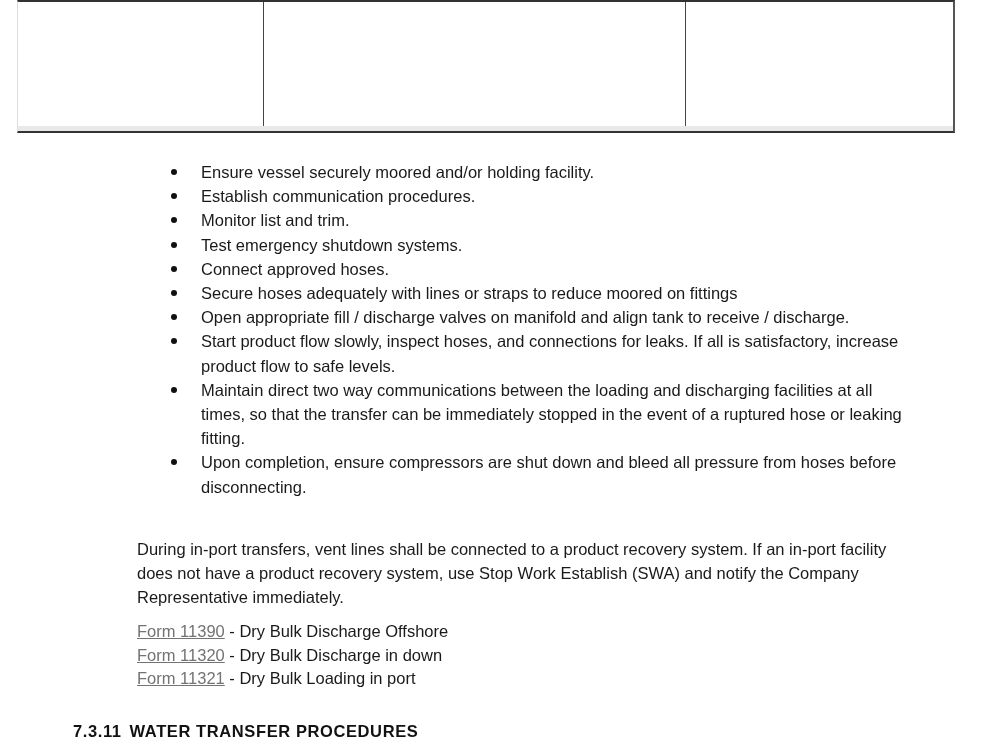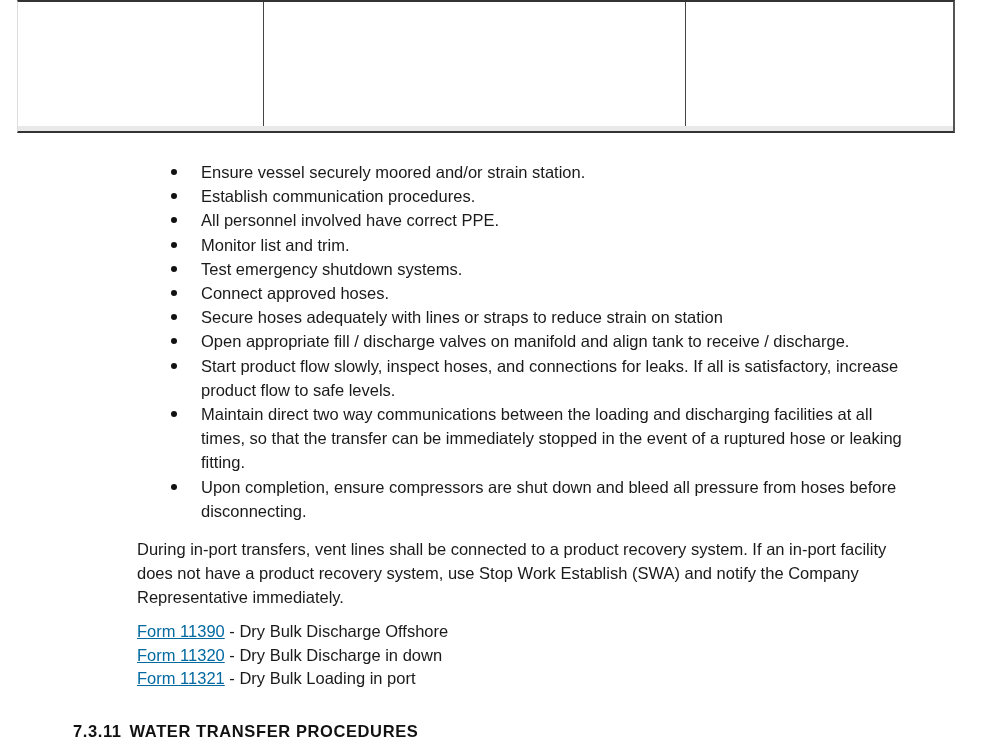--- a/index.html
+++ b/index.html
@@ -35,47 +35,46 @@
 
   .para {
     position: absolute; left: 137px; top: 537px; width: 770px;
     font-size: 16.5px; line-height: 24px; margin: 0;
   }
   .forms {
     position: absolute; left: 137px; top: 620px; width: 600px;
     font-size: 16.5px; line-height: 23.5px;
   }
   .forms .row { white-space: nowrap; }
-  .forms a { color: #0369a1; text-decoration: underline; }
+  .forms a { color: #737373; text-decoration: underline; }
   .heading {
     position: absolute; left: 73px; top: 722px;
     font-size: 16.5px; font-weight: bold; letter-spacing: 0.6px; margin: 0;
     color: #111;
     text-align: center;
   }
   .heading .num { margin-right: 8px; }
 </style>
 </head>
 <body>
 
 <div class="tbl">
   <div class="cell c1"></div>
   <div class="cell c2"></div>
   <div class="cell c3"></div>
   <div class="shade"></div>
 </div>
 
 <ul class="bullets">
-  <li><span class="dot"></span><span>Ensure vessel securely moored and/or strain station.</span></li>
+  <li><span class="dot"></span><span>Ensure vessel securely moored and/or holding facility.</span></li>
   <li><span class="dot"></span><span>Establish communication procedures.</span></li>
-  <li><span class="dot"></span><span>All personnel involved have correct PPE.</span></li>
   <li><span class="dot"></span><span>Monitor list and trim.</span></li>
   <li><span class="dot"></span><span>Test emergency shutdown systems.</span></li>
   <li><span class="dot"></span><span>Connect approved hoses.</span></li>
-  <li><span class="dot"></span><span>Secure hoses adequately with lines or straps to reduce strain on station</span></li>
+  <li><span class="dot"></span><span>Secure hoses adequately with lines or straps to reduce moored on fittings</span></li>
   <li><span class="dot"></span><span>Open appropriate fill / discharge valves on manifold and align tank to receive / discharge.</span></li>
   <li><span class="dot"></span><span>Start product flow slowly, inspect hoses, and connections for leaks.  If all is satisfactory, increase product flow to safe levels.</span></li>
   <li><span class="dot"></span><span>Maintain direct two way communications between the loading and discharging facilities at all times, so that the transfer can be immediately stopped in the event of a ruptured hose or leaking fitting.</span></li>
   <li><span class="dot"></span><span>Upon completion, ensure compressors are shut down and bleed all pressure from hoses before disconnecting.</span></li>
 </ul>
 
 <p class="para">During in-port transfers, vent lines shall be connected to a product recovery system. If an in-port facility does not have a product recovery system, use Stop Work Establish (SWA) and notify the Company Representative immediately.</p>
 
 <div class="forms">
   <div class="row"><a href="#">Form 11390</a><span> - Dry Bulk Discharge Offshore</span></div>

